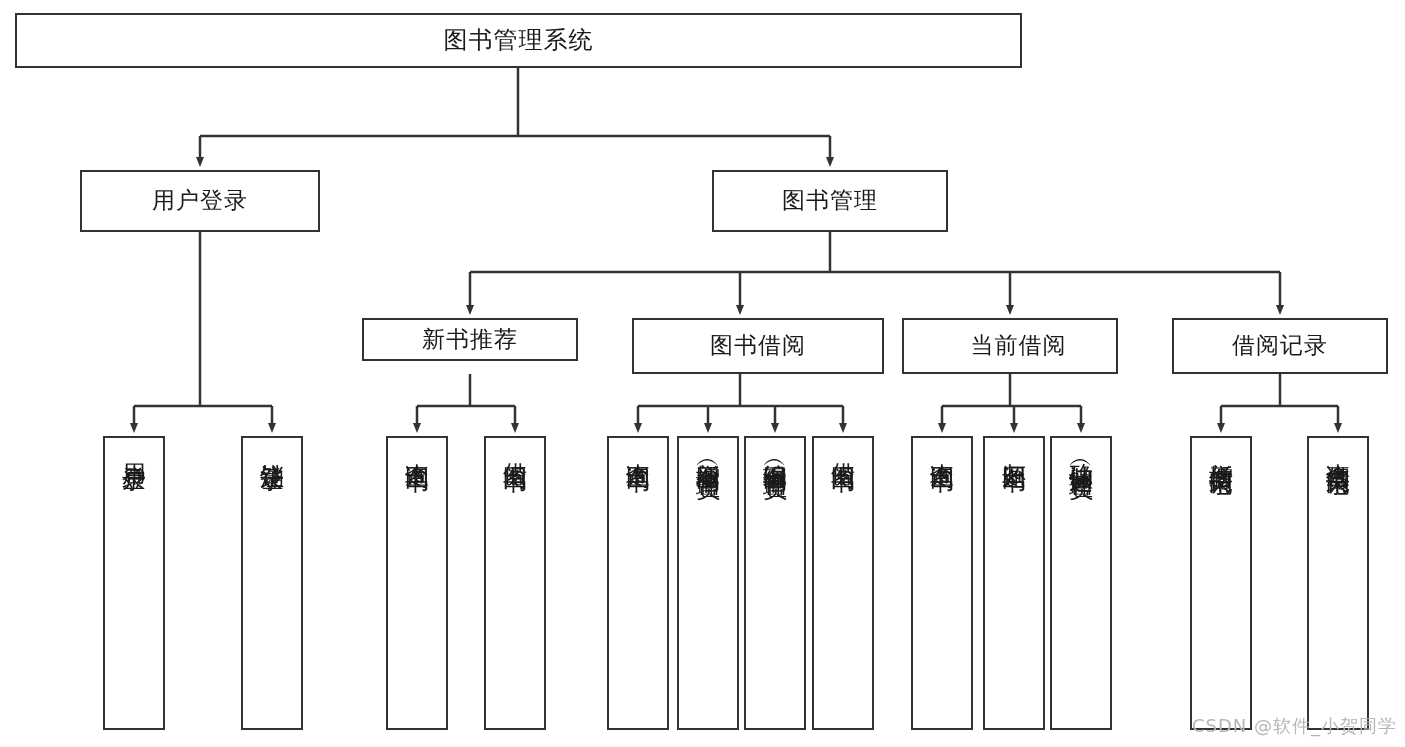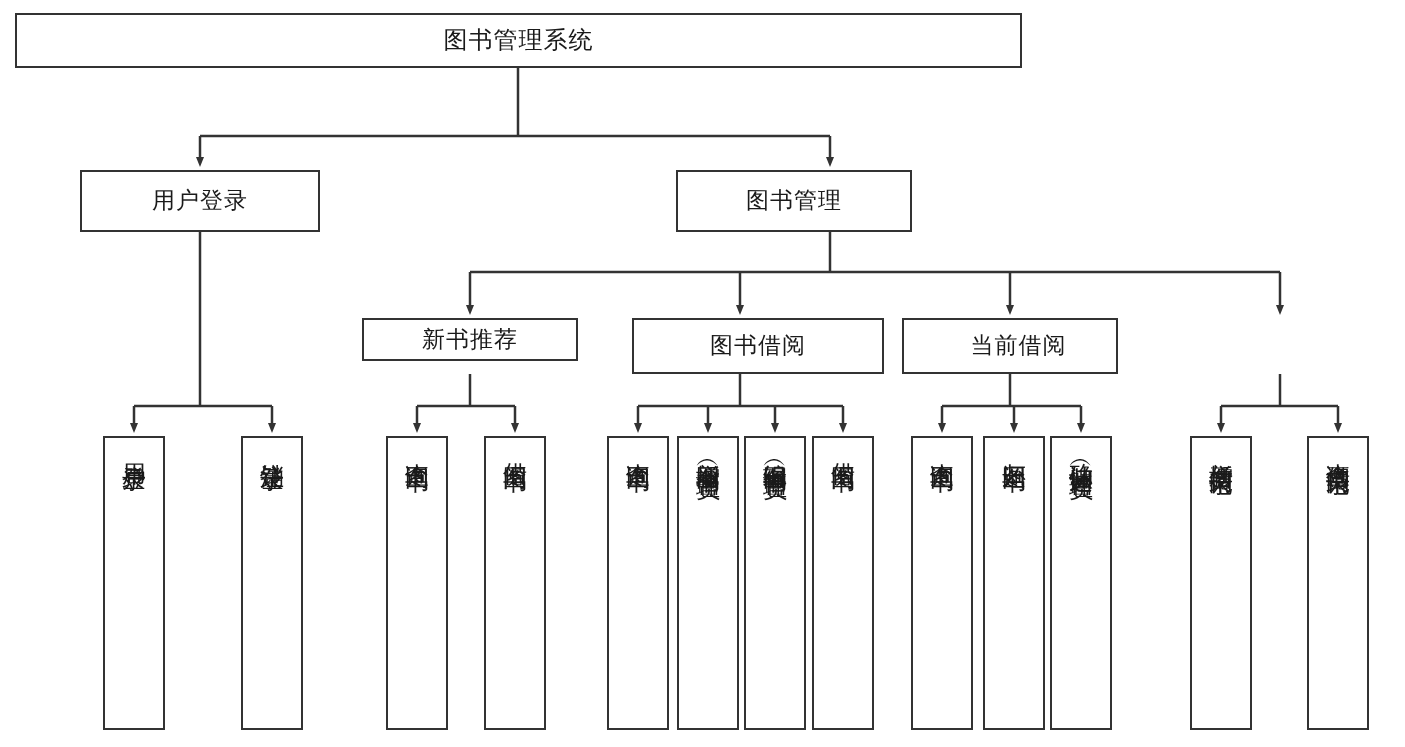--- a/index.html
+++ b/index.html
@@ -123,32 +123,35 @@
     </g>
   </svg>
 
   <div class="node root horiz" style="left:15px; top:13px; width:1007px; height:55px;">
     <span>图书管理系统</span>
   </div>
 
   <div class="node horiz" style="left:80px; top:170px; width:240px; height:62px;">
     <span>用户登录</span>
   </div>
-  <div class="node horiz" style="left:676px; top:170px; width:236px; height:62px;">
+  <div class="node horiz" style="left:712px; top:170px; width:236px; height:62px;">
     <span>图书管理</span>
   </div>
 
   <div class="node horiz" style="left:362px; top:318px; width:216px; height:43px;">
     <span>新书推荐</span>
   </div>
   <div class="node horiz" style="left:632px; top:318px; width:252px; height:56px;">
     <span>图书借阅</span>
   </div>
   <div class="node horiz" style="left:902px; top:318px; width:216px; height:56px;padding-left:17px;">
     <span>当前借阅</span>
+  </div>
+  <div class="node horiz" style="left:1172px; top:318px; width:216px; height:56px;">
+    <span>借阅记录</span>
   </div>
 
   <div class="node vert" style="left:103px; top:436px; width:62px; height:294px;">
     <span class="vlabel">用户登录</span>
   </div>
   <div class="node vert" style="left:241px; top:436px; width:62px; height:294px;">
     <span class="vlabel">注销登录</span>
   </div>
 
   <div class="node vert" style="left:386px; top:436px; width:62px; height:294px;">
@@ -181,14 +184,15 @@
     <span class="vlabel">确认归还（管理员）</span>
   </div>
 
   <div class="node vert" style="left:1190px; top:436px; width:62px; height:294px;">
     <span class="vlabel">新增借阅记录</span>
   </div>
   <div class="node vert" style="left:1307px; top:436px; width:62px; height:294px;">
     <span class="vlabel">查询借阅记录</span>
   </div>
 
+  <div class="watermark" style="left:1192px; top:714px;">CSDN @软件_小贺同学</div>
 
 </div>
 
 </body></html>

